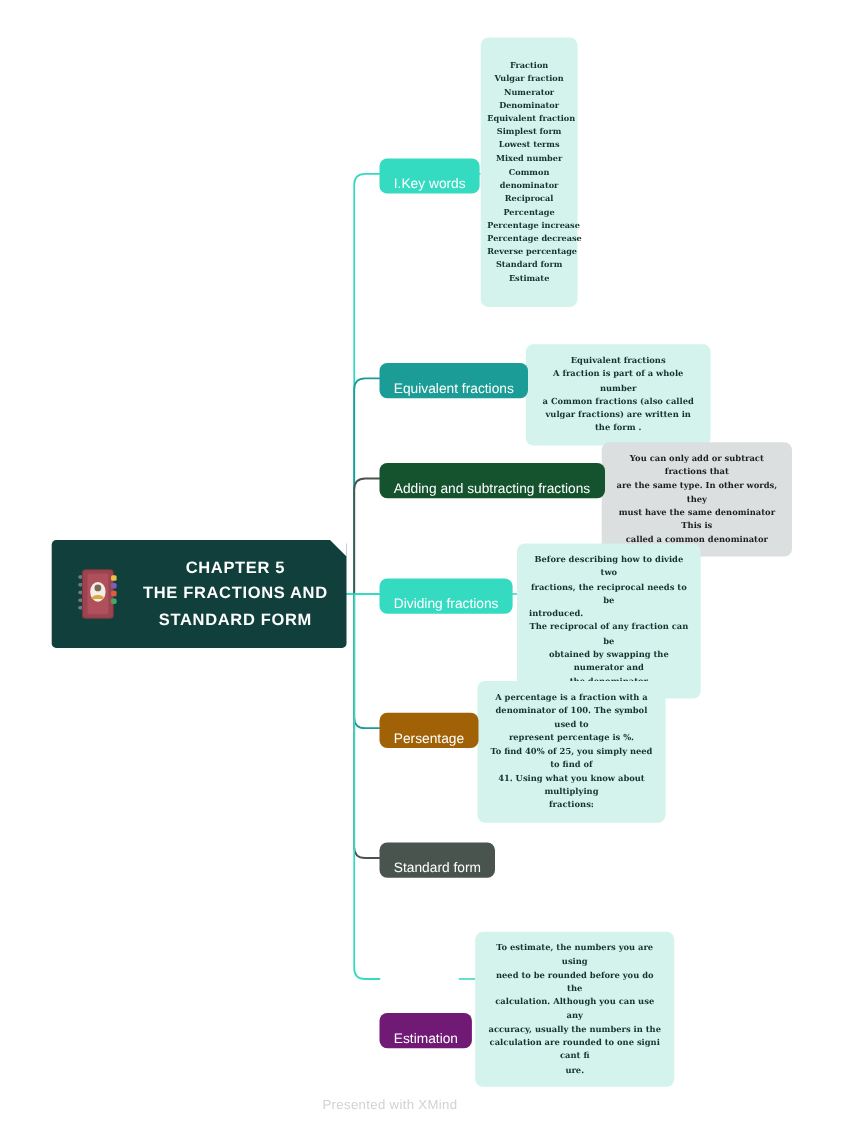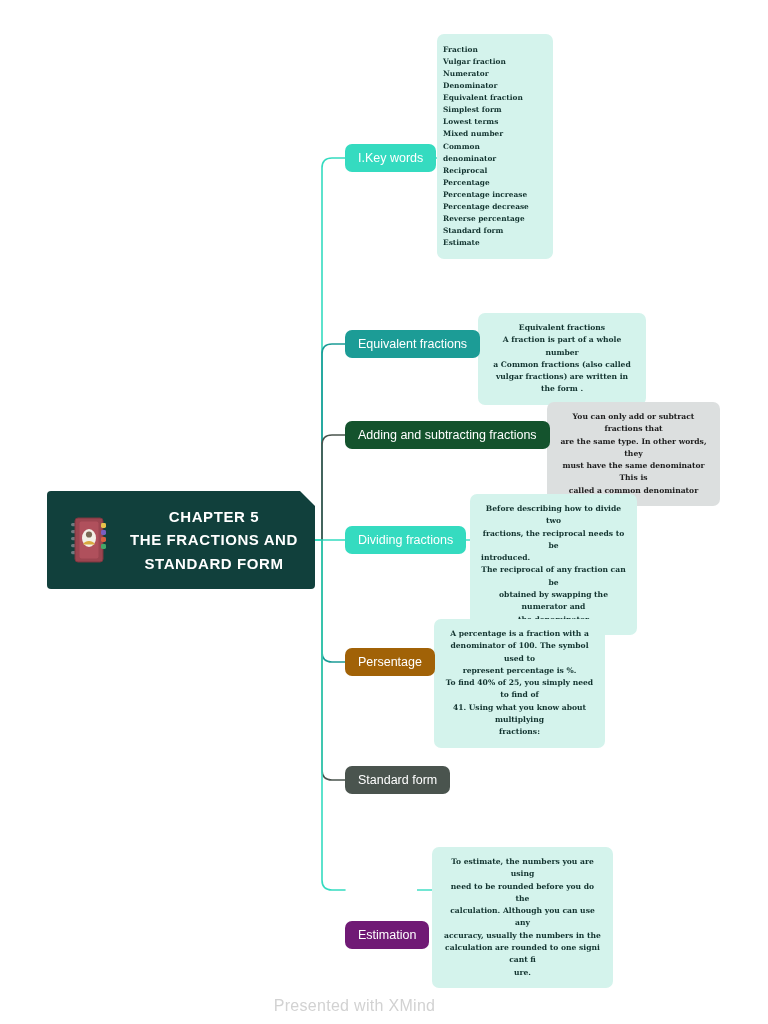--- a/index.html
+++ b/index.html
@@ -74,23 +74,23 @@
   #central-title .l2 { display: block; }
   #central-title .l3 { display: block; }
 
   
   .branch-label {
     position: absolute;
     border-radius: 7px;
     color: #ffffff;
     font-size: 12.5px;
     display: flex;
-    align-items: center;
+    align-items: flex-start;
     justify-content: center;
-    padding: 0 13px;
+    padding: 16px 13px;
     height: 28px;
     white-space: nowrap;
     z-index: 3;
   }
 
   
   .note-box {
     position: absolute;
     border-radius: 7px;
     padding: 9px 11px;
@@ -102,41 +102,41 @@
     font-weight: bold;
   }
   .note-box p { margin: 0; }
   .note-box p.indent { text-align: center; }
 
   
   #keywords-box {
     position: absolute;
     left: 437px;
     top: 34px;
-    width: 116px;
-    padding: 10px 6px;
+    width: 88px;
+    padding: 20px 6px;
     border-radius: 7px;
     background: #d4f3ec;
     z-index: 2;
     font-family: "DejaVu Serif", serif;
     font-size: 7.4px;
     font-weight: bold;
     line-height: 1.63;
-    text-align: left;
+    text-align: center;
     color: #12332f;
   }
   #keywords-box div { white-space: nowrap; }
 
   #footer {
     position: absolute;
     left: 0;
     top: 997px;
     width: 709px;
     text-align: center;
-    font-size: 16px;
+    font-size: 12px;
     color: #d2d2d2;
     letter-spacing: .3px;
     z-index: 2;
   }
 </style>
 </head>
 <body>
 
 <div id="canvas">
 

